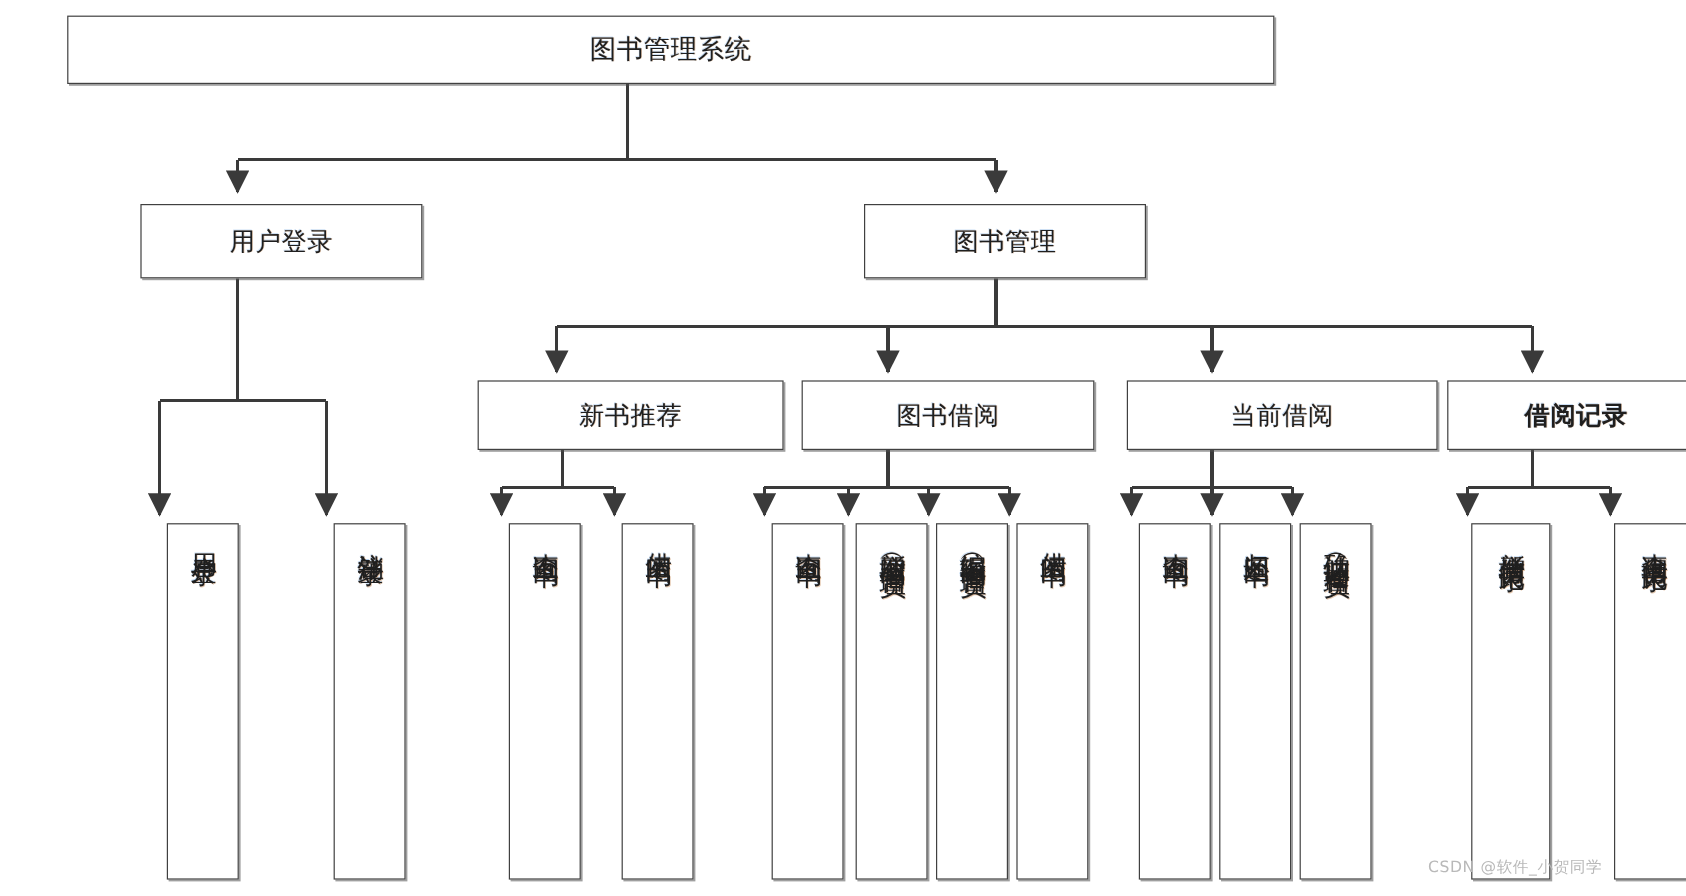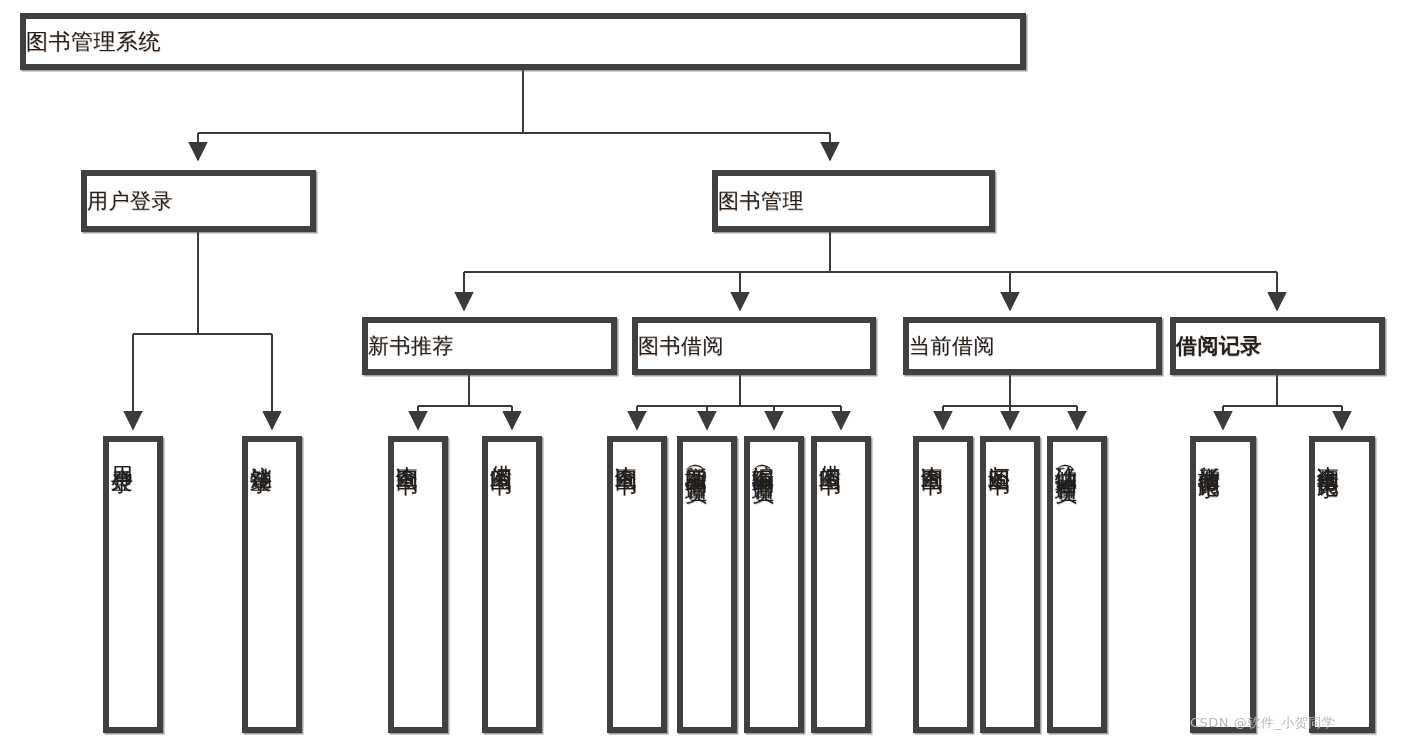--- a/index.html
+++ b/index.html
@@ -19,26 +19,27 @@
     position: absolute;
     left: 0;
     top: 0;
     width: 1405px;
     height: 747px;
   }
   .node {
     position: absolute;
     box-sizing: border-box;
     background: #ffffff;
-    border: 6px solid #404040;
+    border: 1px solid #404040;
     box-shadow: 1.5px 1.5px 0 0 rgba(80,80,80,0.55);
     display: flex;
     align-items: center;
-    justify-content: flex-start;
+    justify-content: center;
     z-index: 3;
+    margin-left: 36px;
   }
   .node .lbl {
     color: #1f1f1f;
     font-size: 21px;
     line-height: 1.18;
     letter-spacing: 0.5px;
     white-space: nowrap;
     text-shadow: 0.6px 0.6px 0 rgba(190,120,60,0.40), -0.5px -0.5px 0 rgba(130,175,225,0.40);
   }
   
@@ -122,21 +123,21 @@
     </g>
   </svg>
 
   <div class="node h root" style="left:20px; top:13px; width:1006px; height:57px;">
     <span class="lbl">图书管理系统</span>
   </div>
 
   <div class="node h" style="left:81px; top:170px; width:235px; height:62px;">
     <span class="lbl">用户登录</span>
   </div>
-  <div class="node h" style="left:712px; top:170px; width:283px; height:62px;">
+  <div class="node h" style="left:684px; top:170px; width:235px; height:62px;">
     <span class="lbl">图书管理</span>
   </div>
 
   <div class="node h" style="left:362px; top:317px; width:255px; height:58px;">
     <span class="lbl">新书推荐</span>
   </div>
   <div class="node h" style="left:632px; top:317px; width:244px; height:58px;">
     <span class="lbl">图书借阅</span>
   </div>
   <div class="node h" style="left:903px; top:317px; width:259px; height:58px;">

